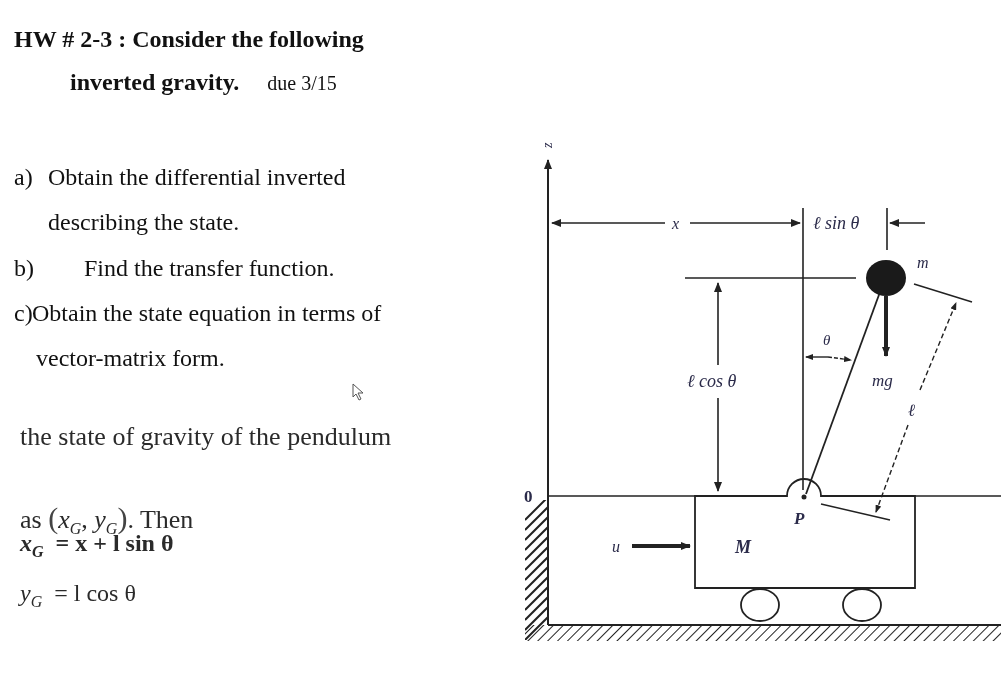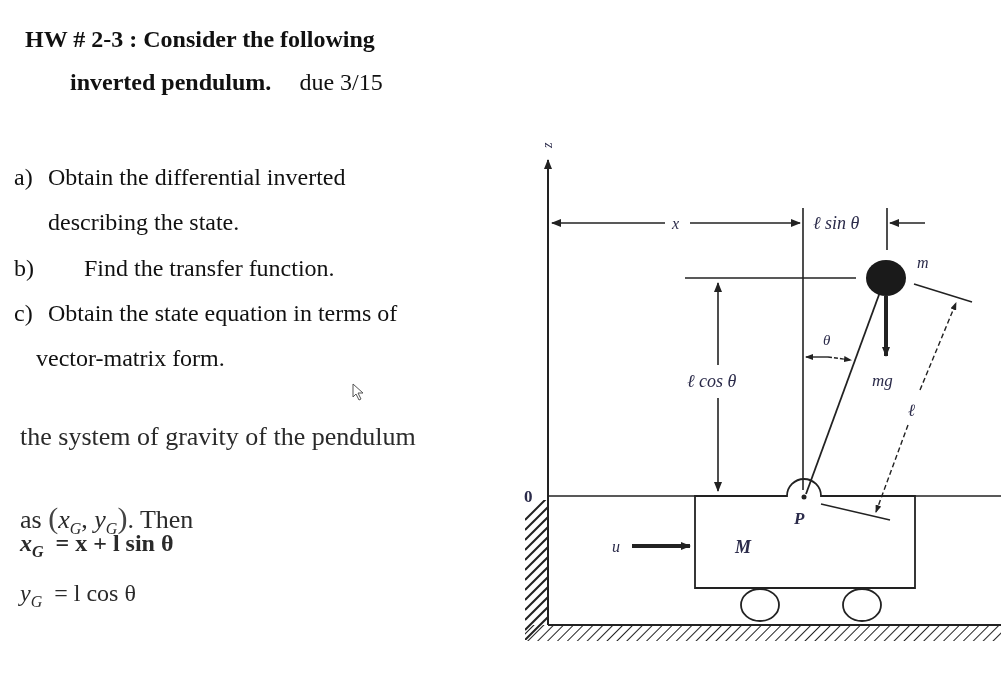--- a/index.html
+++ b/index.html
@@ -1,63 +1,63 @@
 <!DOCTYPE html>
 <html><head>
 <meta charset="utf-8">
 <style>
   html, body { margin:0; padding:0; background:#ffffff; }
   body { width:1001px; height:700px; position:relative; overflow:hidden;
          font-family:"Liberation Serif", "DejaVu Serif", serif; color:#111; }
   .abs { position:absolute; white-space:nowrap; }
   .title { font-weight:bold; font-size:24px; }
-  .due { font-weight:normal; font-size:24px; }
+  .due { font-weight:normal; font-size:20px; }
   .item { font-size:24px; }
   .note { font-size:26px; color:#2a2a2a; }
   .it { font-style:italic; }
   .sub { font-size:16px; font-style:italic; position:relative; top:6px; }
   .paren { font-size:30px; color:#444; }
   svg text { font-family:"Liberation Serif", "DejaVu Serif", serif; }
   .cursor { position:absolute; }
 </style>
 </head>
 <body>
 
-<div class="abs title" style="left:25px; top:26px;">
+<div class="abs title" style="left:14px; top:26px;">
   <span>HW # 2-3 : Consider the following</span>
 </div>
 <div class="abs title" style="left:70px; top:69px;">
-  <span>inverted pendulum.</span>
+  <span>inverted gravity.</span>
   <span class="due" style="margin-left:22px;">due 3/15</span>
 </div>
 
 <div class="abs item" style="left:14px; top:164px;">
   <span>a)</span>
   <span style="position:absolute; left:34px;">Obtain the differential inverted</span>
 </div>
 <div class="abs item" style="left:48px; top:209px;">describing the state.</div>
 
 <div class="abs item" style="left:14px; top:255px;">
   <span>b)</span>
   <span style="position:absolute; left:34px;margin-left:36px;">Find the transfer function.</span>
 </div>
 
 <div class="abs item" style="left:14px; top:300px;">
   <span>c)</span>
-  <span style="position:absolute; left:34px;">Obtain the state equation in terms of</span>
+  <span style="position:absolute; left:18px;">Obtain the state equation in terms of</span>
 </div>
 <div class="abs item" style="left:36px; top:345px;">vector-matrix form.</div>
 
 <div class="cursor" style="left:352px; top:383px;">
   <svg width="14" height="18" viewBox="0 0 14 18">
     <path d="M1 1 L1 14 L4 11 L7 17 L9 16 L6 10 L11 10 Z" fill="#fff" stroke="#555" stroke-width="1"></path>
   </svg>
 </div>
 
-<div class="abs note" style="left:20px; top:422px;">the system of gravity of the pendulum</div>
+<div class="abs note" style="left:20px; top:422px;">the state of gravity of the pendulum</div>
 <div class="abs note" style="left:20px; top:501px;">
   <span>as</span>
   <span class="paren">(</span><span class="it">x</span><span class="sub">G</span><span>,</span>
   <span class="it">y</span><span class="sub">G</span><span class="paren" style="font-size:30px;">)</span><span>.</span>
   <span>Then</span>
 </div>
 <div class="abs note" style="left:20px; top:530px; font-size:24px;font-weight:bold;">
   <span class="it">x</span><span class="sub">G</span>
   <span style="margin-left:6px;">= x + l sin θ</span>
 </div>

